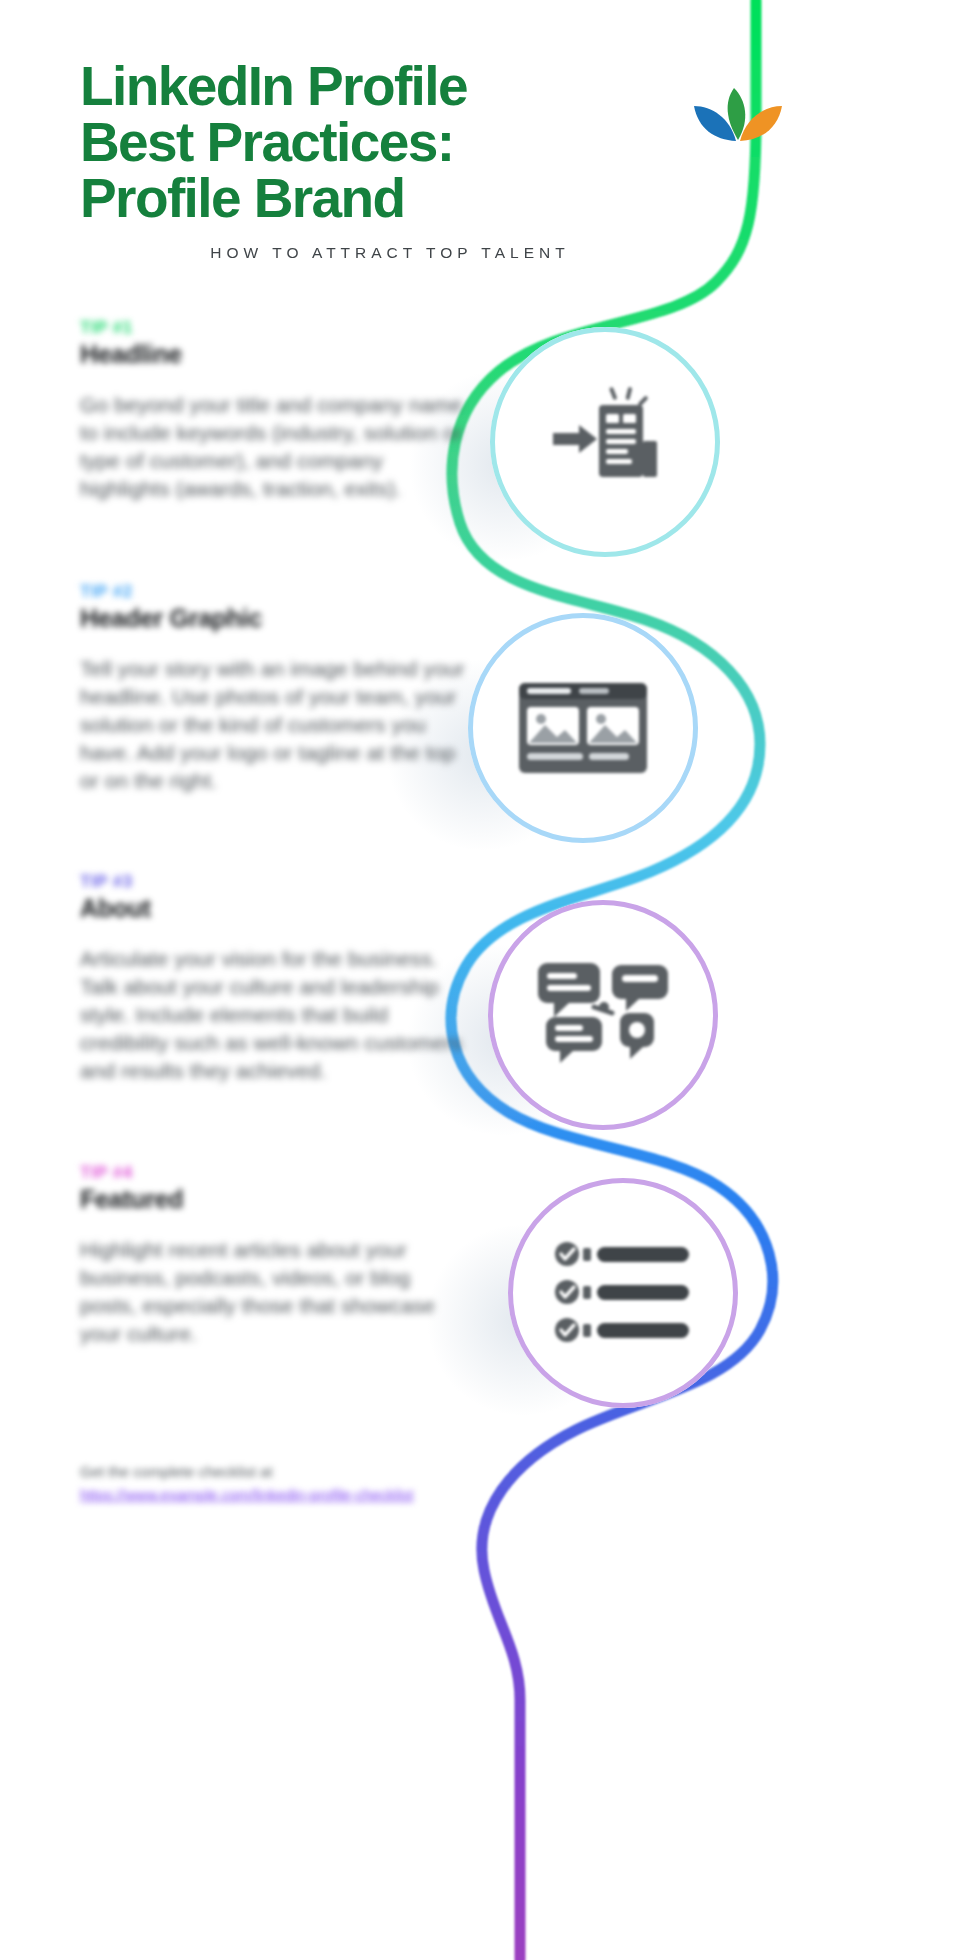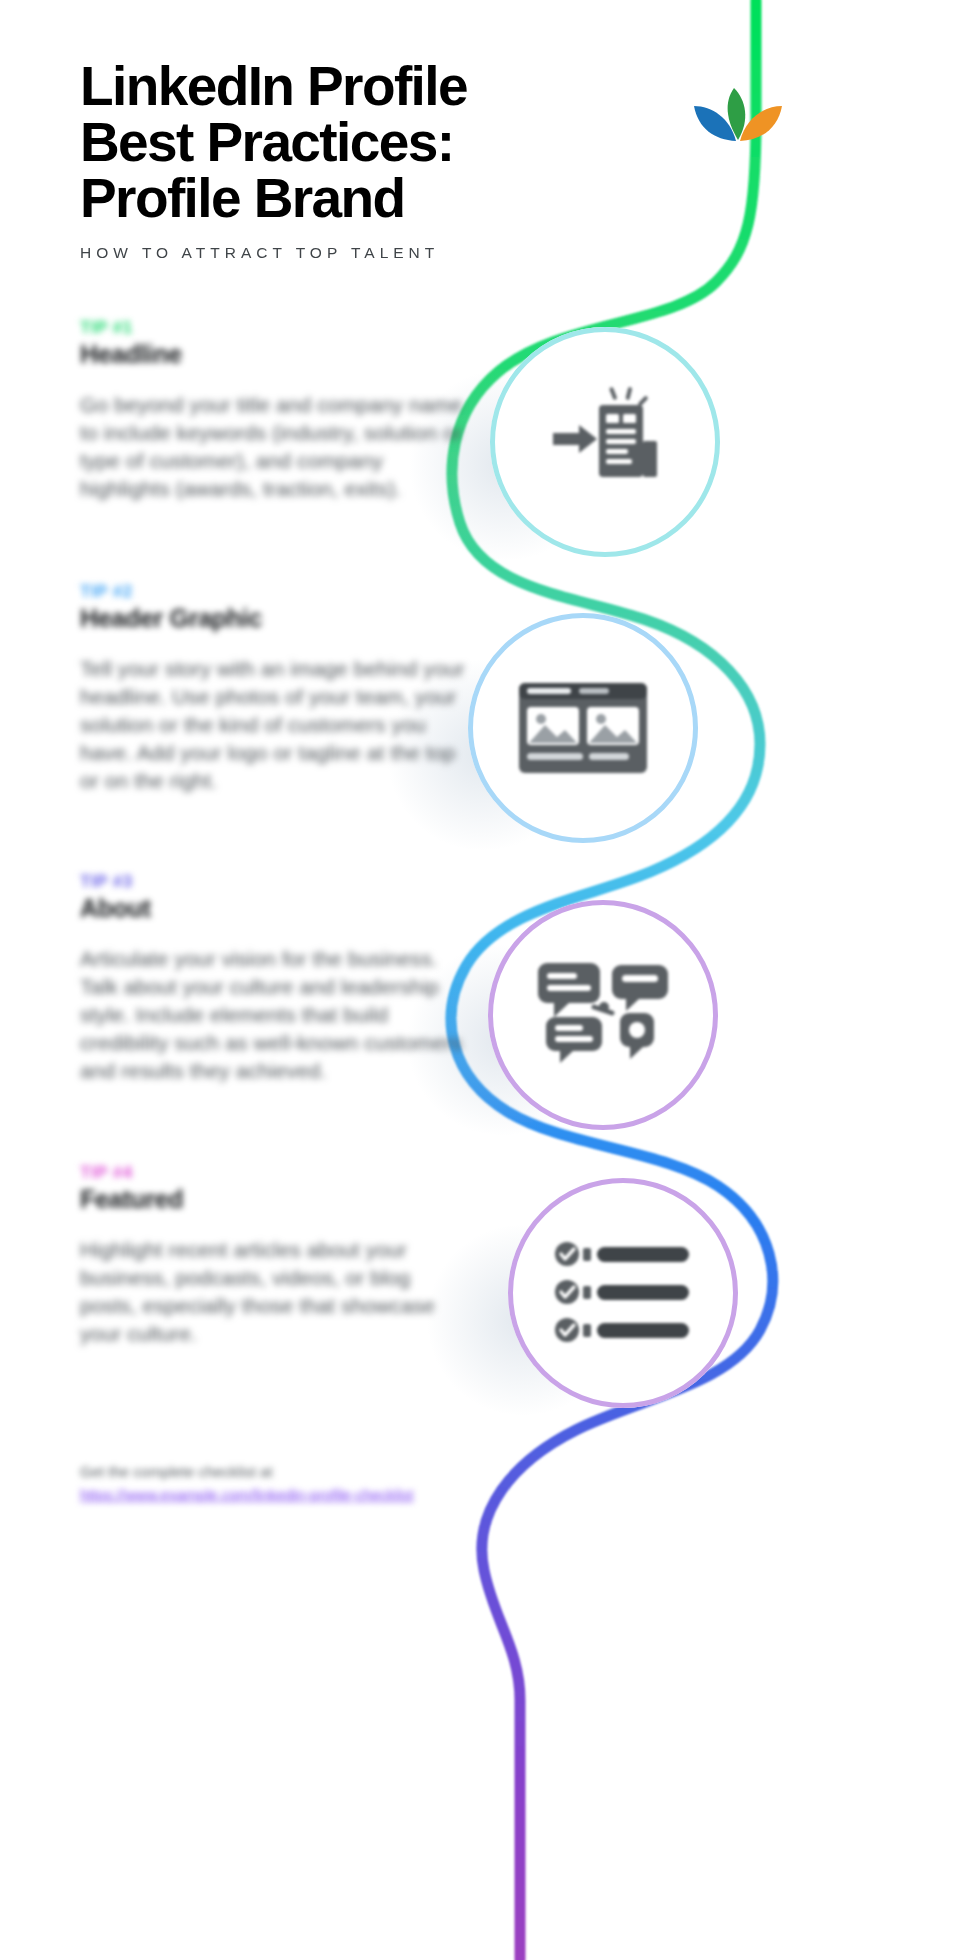--- a/index.html
+++ b/index.html
@@ -14,26 +14,26 @@
 
   #poster { position:relative; width:980px; height:1960px; background:#fff; }
 
   
   #ribbon-layer { position:absolute; inset:0; z-index:1; pointer-events:none; }
 
   
   .header { position:absolute; left:80px; top:58px; z-index:5; width:620px; }
   .title {
     font-size:55px; line-height:1.02; font-weight:700;
-    color:#000000; letter-spacing:-1.6px;
+    color:#15803d; letter-spacing:-1.6px;
   }
   .title .line { display:block; }
   .subtitle {
     margin-top:18px; font-size:15.5px; letter-spacing:5.0px;
-    color:#3f4448; font-weight:400;
+    color:#3f4448; font-weight:400;text-align:center;
   }
 
   
   .logo { position:absolute; left:690px; top:82px; width:96px; height:70px; z-index:6; }
 
   
   .tip { position:absolute; left:80px; width:390px; z-index:4; }
   .tip-label {
     font-size:17px; font-weight:700; letter-spacing:0.5px;
     filter:blur(3.4px); margin-bottom:2px;

